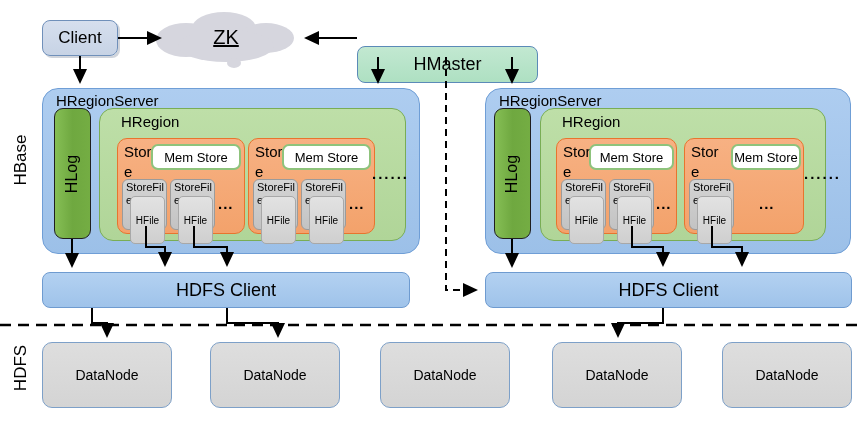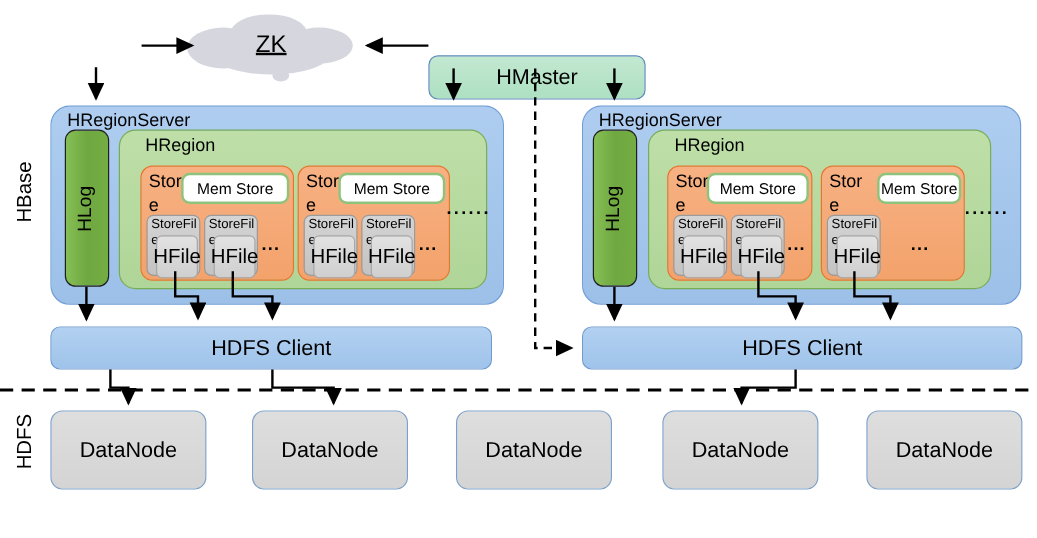--- a/index.html
+++ b/index.html
@@ -30,52 +30,53 @@
   .hregion-title{position:absolute;left:21px;top:4px;font-size:15px;}
 
   .store{position:absolute;top:138px;height:96px;border:1.6px solid #e8742e;border-radius:10px;
          background:linear-gradient(180deg,#f7b183,#f3a26b);box-sizing:border-box;padding-left:36px;}
   .store-label{position:absolute;left:6px;top:3px;width:32px;font-size:15px;line-height:20px;word-break:break-all;}
   .memstore{position:absolute;top:5px;height:26px;border:2px solid #8ec37c;border-radius:7px;background:#fff;
             display:flex;align-items:center;justify-content:center;font-size:13px;white-space:nowrap;box-sizing:border-box;}
   .sf{position:absolute;top:40px;width:45px;height:51px;border:1.2px solid #9b9b9b;border-radius:6px;
       background:linear-gradient(180deg,#d4d4d4,#c3c3c3);box-sizing:border-box;}
   .sf-label{position:absolute;left:3px;top:1px;width:38px;font-size:11px;line-height:13px;word-break:break-all;}
-  .hfile{position:absolute;left:7px;top:16px;width:35px;height:36px;border:1.2px solid #a8a8a8;border-radius:5px;
+  .hfile{position:absolute;left:7px;top:16px;width:35px;height:48px;border:1.2px solid #a8a8a8;border-radius:5px;
          background:linear-gradient(180deg,#e2e2e2,#cfcfcf);display:flex;align-items:center;justify-content:center;
-         font-size:17px;box-sizing:border-box;}
+         font-size:10px;box-sizing:border-box;}
   .dots{position:absolute;font-size:15px;font-weight:bold;letter-spacing:1px;}
   .rdots{position:absolute;top:165px;font-size:15px;font-weight:bold;letter-spacing:2px;}
 
   
   .hdfsc{top:272px;height:36px;border:1.5px solid #6e9bd0;border-radius:8px;
          background:linear-gradient(180deg,#b3d1f1,#9fc3ea);font-size:18px;}
 
   
   .dn{top:342px;width:130px;height:66px;border:1.5px solid #7da0c8;border-radius:10px;
-      background:linear-gradient(180deg,#dedede,#d4d4d4);font-size:18px;text-align:center;}
+      background:linear-gradient(180deg,#dedede,#d4d4d4);font-size:14px;text-align:center;}
 
   
   .vlabel{position:absolute;left:-9px;width:60px;height:20px;text-align:center;font-size:17px;
           transform:rotate(-90deg);white-space:nowrap;}
 
   .watermark{position:absolute;left:596px;top:420px;font-size:13.5px;color:#c9bfbf;opacity:.85;
              letter-spacing:.5px;text-shadow:0 0 1px rgba(205,130,130,.45);}
 
   svg.wires{position:absolute;left:0;top:0;z-index:40;pointer-events:none;}
   .cloudfill{fill:#d6d6de;}
 </style>
 </head>
 <body>
 
 <div class="stage">
 
   <div class="vlabel" style="top:150px;">HBase</div>
   <div class="vlabel" style="top:358px;">HDFS</div>
 
+  <div class="box client">Client</div>
 
   <svg class="abs zkcloud" viewBox="0 0 160 64">
     <ellipse class="cloudfill" cx="40" cy="34" rx="30" ry="17"></ellipse>
     <ellipse class="cloudfill" cx="78" cy="22" rx="32" ry="16"></ellipse>
     <ellipse class="cloudfill" cx="120" cy="32" rx="28" ry="15"></ellipse>
     <ellipse class="cloudfill" cx="80" cy="40" rx="48" ry="16"></ellipse>
     <ellipse class="cloudfill" cx="88" cy="57" rx="7" ry="5"></ellipse>
   </svg>
   <div class="abs zklabel">ZK</div>
 

